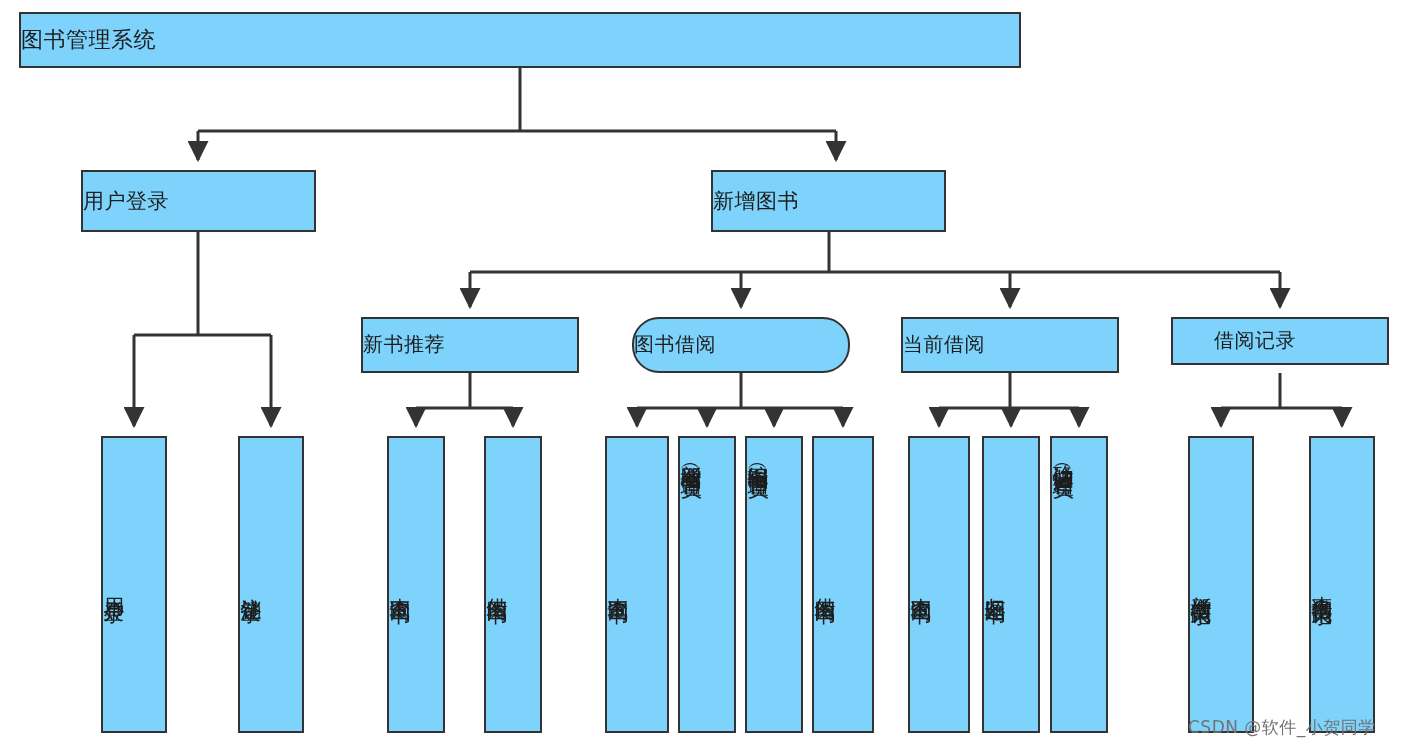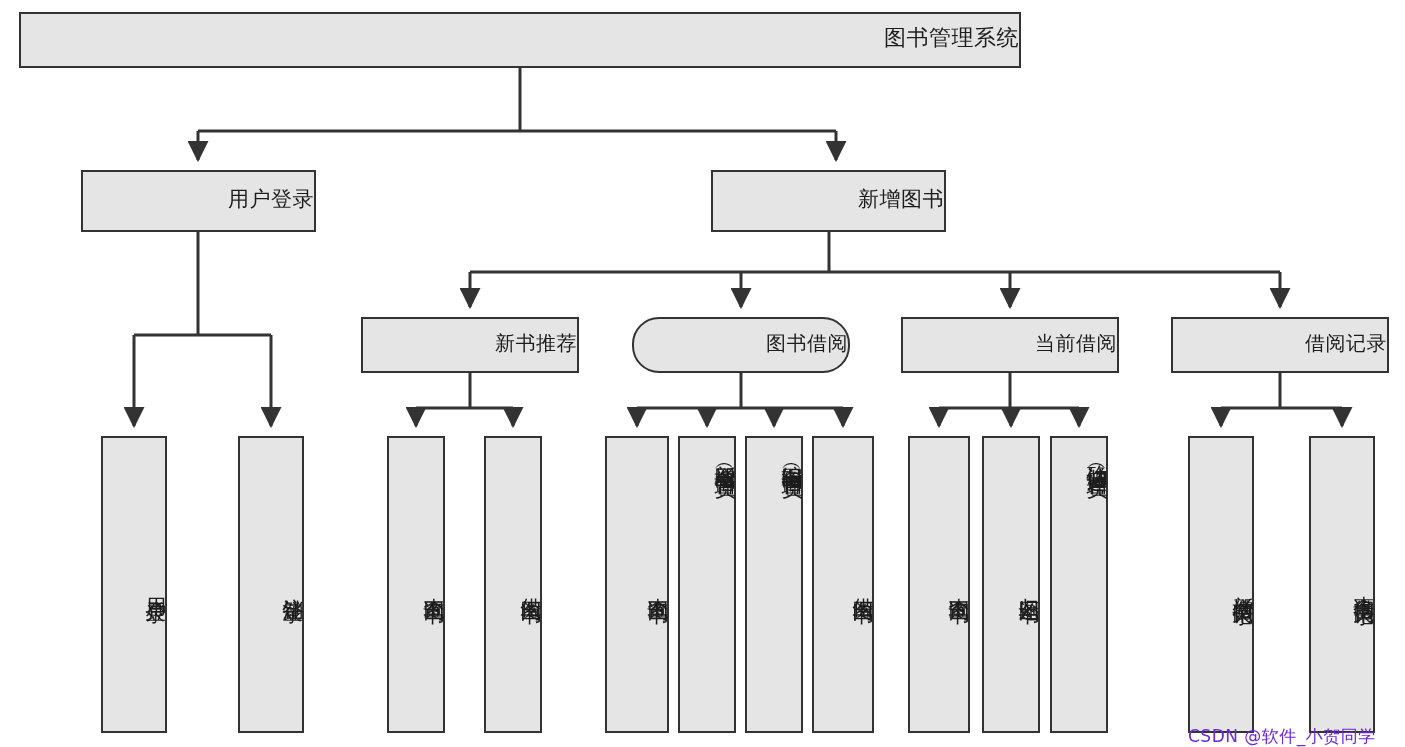--- a/index.html
+++ b/index.html
@@ -22,27 +22,26 @@
     position: absolute;
     left: 0;
     top: 0;
     width: 1405px;
     height: 747px;
     pointer-events: none;
   }
   .node {
     position: absolute;
     box-sizing: border-box;
-    background: #e5e5e5;
+    background: #7dd3fc;
     border: 2px solid #333333;
     display: flex;
     align-items: center;
-    justify-content: flex-end;
+    justify-content: flex-start;
     z-index: 2;
-    font-family: Liberation Mono, monospace;
   }
   .node .lbl {
     color: #1d1d1d;
     line-height: 1.08;
     text-align: center;
     white-space: nowrap;
   }
   .node.h .lbl {
     font-size: 22px;
     letter-spacing: 0.5px;
@@ -67,26 +66,25 @@
     line-height: 1.0;
     letter-spacing: 2px;
     white-space: pre-line;
   }
   .node.leaf.mid {
     align-items: center;
     padding-top: 0;
   }
   #watermark {
     position: absolute;
-    color: #6d28d9;
+    color: #737373;
     font-size: 17px;
     white-space: nowrap;
     z-index: 5;
     letter-spacing: 0.5px;
-    margin-top: 9px;
   }
 </style>
 </head>
 <body>
 
 <div id="canvas">
 
   <svg id="wires" viewBox="0 0 1405 747" xmlns="http://www.w3.org/2000/svg">
     <defs>
       <marker id="arw" viewBox="0 0 10 10" refX="9" refY="5" markerWidth="7" markerHeight="7" orient="auto-start-reverse">
@@ -150,21 +148,21 @@
 
   <div class="node l3" style="left:361px; top:317px; width:218px; height:56px;">
     <span class="lbl">新书推荐</span>
   </div>
   <div class="node l3" style="left:632px; top:317px; width:218px; height:56px;border-radius:27px;">
     <span class="lbl">图书借阅</span>
   </div>
   <div class="node l3" style="left:901px; top:317px; width:218px; height:56px;">
     <span class="lbl">当前借阅</span>
   </div>
-  <div class="node l3" style="left:1171px; top:317px; width:218px; height:56px;">
+  <div class="node l3" style="left:1171px; top:317px; width:218px; height:48px;padding-left:41px;">
     <span class="lbl">借阅记录</span>
   </div>
 
   <div class="node leaf mid" style="left:101px; top:436px; width:66px; height:297px;">
     <span class="lbl">用户登录</span>
   </div>
   <div class="node leaf mid" style="left:238px; top:436px; width:66px; height:297px;">
     <span class="lbl">注销登录</span>
   </div>
 

